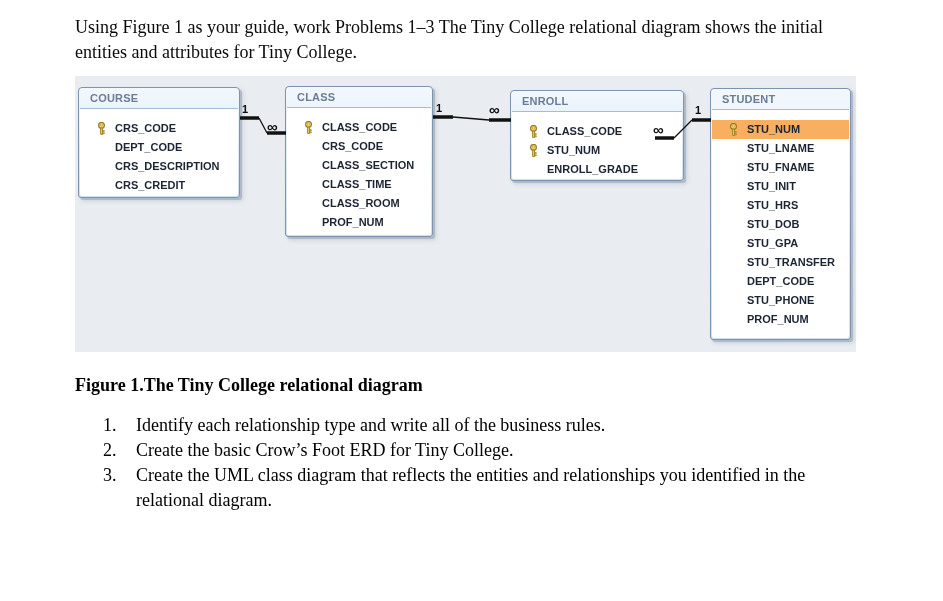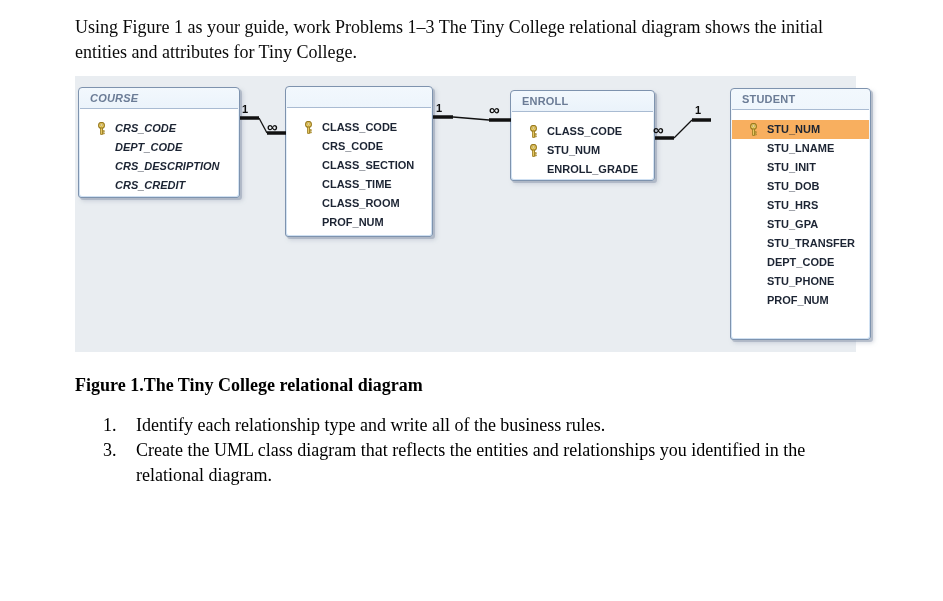--- a/index.html
+++ b/index.html
@@ -47,58 +47,59 @@
   .problem { padding-left:33px;font-family:Liberation Serif, serif; }
   .problem .num { display:inline-block; width:33px; margin-left:-33px; }
 </style>
 </head>
 <body>
 
 <p class="intro">Using Figure 1 as your guide, work Problems 1–3 The Tiny College relational diagram shows the initial entities and attributes for Tiny College.</p>
 
 <div class="panel">
 
-  <div class="entity" style="left:3px; top:11px; width:162px; height:111px;font-style:italic;">
+  <div class="entity" style="left:3px; top:11px; width:162px; height:111px;">
     <div class="entity-header">COURSE</div>
     <div class="entity-body">
       <div class="field">
         <svg class="key-icon" width="11" height="13" viewBox="0 0 11 13">
             <circle cx="5.5" cy="3.4" r="2.9" fill="#EFD269" stroke="#97791F" stroke-width="1.1"></circle>
             <circle cx="5.5" cy="3" r="1" fill="#FFFDE8" stroke="#97791F" stroke-width="0.5"></circle>
             <path d="M4.6,6h1.9v6.4h-1.9z" fill="#EFD269" stroke="#97791F" stroke-width="0.9"></path>
             <path d="M6.5,8.6h1.8v1.1h-1.8z M6.5,10.8h1.8v1.1h-1.8z" fill="#EFD269" stroke="#97791F" stroke-width="0.7"></path>
           </svg>
         <span>CRS_CODE</span>
       </div>
       <div class="field"><span>DEPT_CODE</span></div>
       <div class="field"><span>CRS_DESCRIPTION</span></div>
       <div class="field"><span>CRS_CREDIT</span></div>
     </div>
   </div>
 
   <div class="entity" style="left:210px; top:10px; width:148px; height:151px;">
+    <div class="entity-header">CLASS</div>
     <div class="entity-body">
       <div class="field">
         <svg class="key-icon" width="11" height="13" viewBox="0 0 11 13">
             <circle cx="5.5" cy="3.4" r="2.9" fill="#EFD269" stroke="#97791F" stroke-width="1.1"></circle>
             <circle cx="5.5" cy="3" r="1" fill="#FFFDE8" stroke="#97791F" stroke-width="0.5"></circle>
             <path d="M4.6,6h1.9v6.4h-1.9z" fill="#EFD269" stroke="#97791F" stroke-width="0.9"></path>
             <path d="M6.5,8.6h1.8v1.1h-1.8z M6.5,10.8h1.8v1.1h-1.8z" fill="#EFD269" stroke="#97791F" stroke-width="0.7"></path>
           </svg>
         <span>CLASS_CODE</span>
       </div>
       <div class="field"><span>CRS_CODE</span></div>
       <div class="field"><span>CLASS_SECTION</span></div>
       <div class="field"><span>CLASS_TIME</span></div>
       <div class="field"><span>CLASS_ROOM</span></div>
       <div class="field"><span>PROF_NUM</span></div>
     </div>
   </div>
 
-  <div class="entity" style="left:435px; top:14px; width:145px; height:91px;">
+  <div class="entity" style="left:435px; top:14px; width:174px; height:91px;">
     <div class="entity-header">ENROLL</div>
     <div class="entity-body">
       <div class="field">
         <svg class="key-icon" width="11" height="13" viewBox="0 0 11 13">
             <circle cx="5.5" cy="3.4" r="2.9" fill="#EFD269" stroke="#97791F" stroke-width="1.1"></circle>
             <circle cx="5.5" cy="3" r="1" fill="#FFFDE8" stroke="#97791F" stroke-width="0.5"></circle>
             <path d="M4.6,6h1.9v6.4h-1.9z" fill="#EFD269" stroke="#97791F" stroke-width="0.9"></path>
             <path d="M6.5,8.6h1.8v1.1h-1.8z M6.5,10.8h1.8v1.1h-1.8z" fill="#EFD269" stroke="#97791F" stroke-width="0.7"></path>
           </svg>
         <span>CLASS_CODE</span>
@@ -109,36 +110,37 @@
             <circle cx="5.5" cy="3" r="1" fill="#FFFDE8" stroke="#97791F" stroke-width="0.5"></circle>
             <path d="M4.6,6h1.9v6.4h-1.9z" fill="#EFD269" stroke="#97791F" stroke-width="0.9"></path>
             <path d="M6.5,8.6h1.8v1.1h-1.8z M6.5,10.8h1.8v1.1h-1.8z" fill="#EFD269" stroke="#97791F" stroke-width="0.7"></path>
           </svg>
         <span>STU_NUM</span>
       </div>
       <div class="field"><span>ENROLL_GRADE</span></div>
     </div>
   </div>
 
-  <div class="entity" style="left:635px; top:12px; width:141px; height:252px;margin-left:20px;">
+  <div class="entity" style="left:635px; top:12px; width:141px; height:252px;">
     <div class="entity-header">STUDENT</div>
     <div class="entity-body">
       <div class="field highlight">
         <svg class="key-icon" width="11" height="13" viewBox="0 0 11 13">
             <circle cx="5.5" cy="3.4" r="2.9" fill="#EFD269" stroke="#97791F" stroke-width="1.1"></circle>
             <circle cx="5.5" cy="3" r="1" fill="#FFFDE8" stroke="#97791F" stroke-width="0.5"></circle>
             <path d="M4.6,6h1.9v6.4h-1.9z" fill="#EFD269" stroke="#97791F" stroke-width="0.9"></path>
             <path d="M6.5,8.6h1.8v1.1h-1.8z M6.5,10.8h1.8v1.1h-1.8z" fill="#EFD269" stroke="#97791F" stroke-width="0.7"></path>
           </svg>
         <span>STU_NUM</span>
       </div>
       <div class="field"><span>STU_LNAME</span></div>
+      <div class="field"><span>STU_FNAME</span></div>
       <div class="field"><span>STU_INIT</span></div>
+      <div class="field"><span>STU_HRS</span></div>
       <div class="field"><span>STU_DOB</span></div>
-      <div class="field"><span>STU_HRS</span></div>
       <div class="field"><span>STU_GPA</span></div>
       <div class="field"><span>STU_TRANSFER</span></div>
       <div class="field"><span>DEPT_CODE</span></div>
       <div class="field"><span>STU_PHONE</span></div>
       <div class="field"><span>PROF_NUM</span></div>
     </div>
   </div>
 
   <svg class="conn-svg" width="781" height="276" viewBox="0 0 781 276">
     <g stroke="#111" fill="none">
@@ -166,15 +168,18 @@
   <span class="conn-label lbl-one c3-one">1</span>
 </div>
 
 <p class="caption">Figure 1.The Tiny College relational diagram</p>
 
 <div class="problems">
   <div class="problem">
     <span class="num">1.</span><span>Identify each relationship type and write all of the business rules.</span>
   </div>
   <div class="problem">
+    <span class="num">2.</span><span>Create the basic Crow’s Foot ERD for Tiny College.</span>
+  </div>
+  <div class="problem">
     <span class="num">3.</span><span>Create the UML class diagram that reflects the entities and relationships you identified in the relational diagram.</span>
   </div>
 </div>
 
 </body></html>

